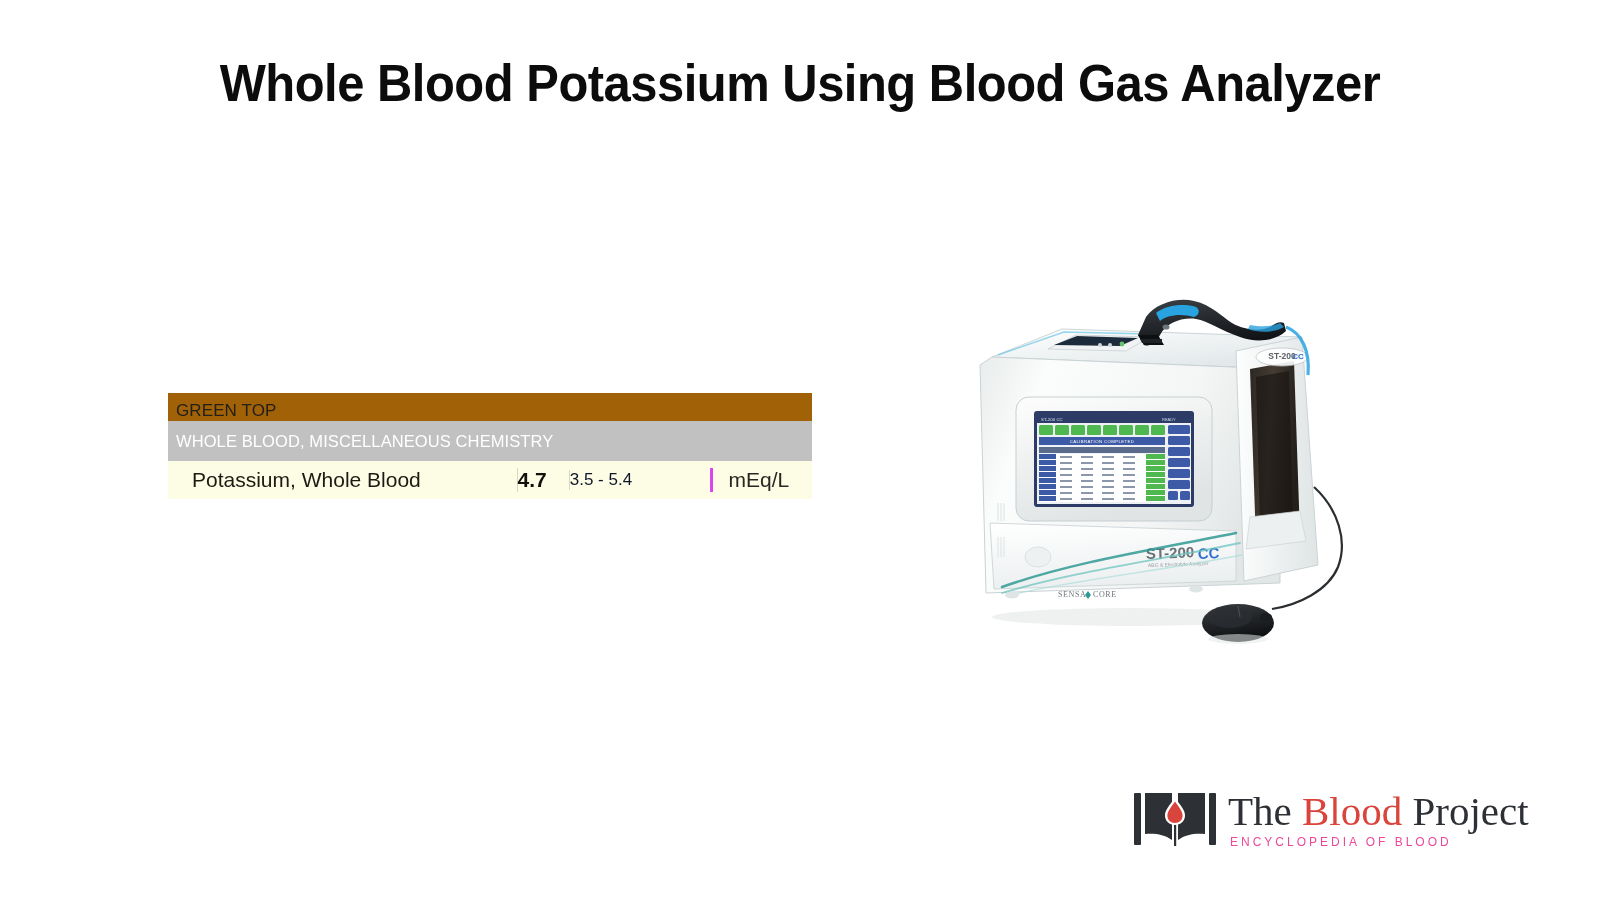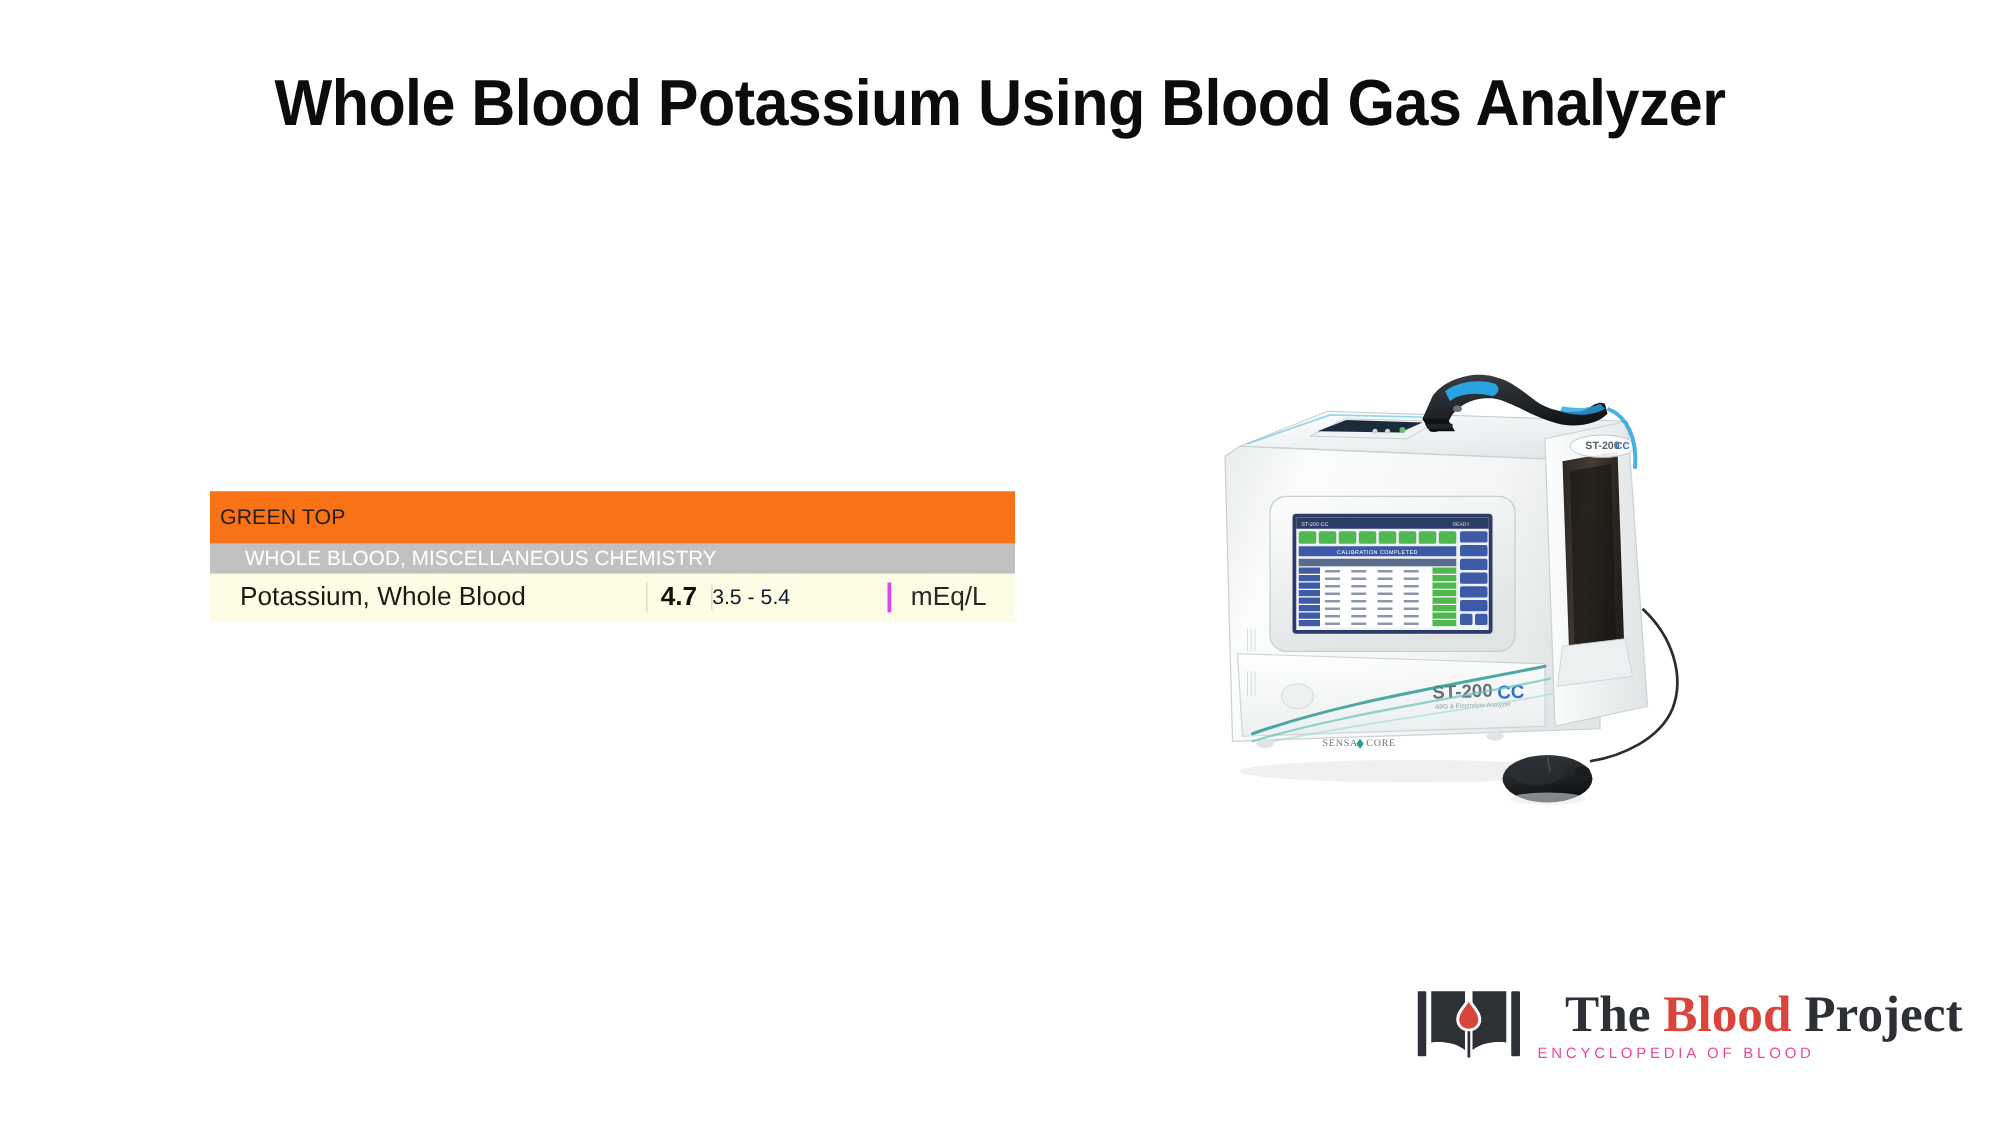--- a/index.html
+++ b/index.html
@@ -42,33 +42,33 @@
     width: 644px;
     background: #fdfce4;
     font-family: "Liberation Sans", sans-serif;
     border-collapse: collapse;
   }
   .lab-row {
     display: flex;
     align-items: center;
   }
   .row-greentop {
-    height: 42px;
-    background: #f97316;
+    height: 28px;
+    background: #a16207;
+    align-items: flex-end;
   }
   .row-greentop .cell-label {
     padding-left: 8px;
     font-size: 17px;
     color: #23201a;
     letter-spacing: 0.1px;
   }
   .row-section {
-    height: 24px;
+    height: 40px;
     background: #c1c1c1;
-    padding-left: 20px;
   }
   .row-section .cell-label {
     padding-left: 8px;
     font-size: 16.5px;
     color: #ffffff;
     letter-spacing: 0.1px;
   }
   .row-result {
     height: 38px;
     background: #fdfce4;
@@ -76,21 +76,21 @@
   .cell-analyte {
     width: 386px;
     padding-left: 24px;
     font-size: 21px;
     color: #1d1a14;
     box-sizing: border-box;
     white-space: nowrap;
   }
   .cell-value {
     width: 58px;
-    text-align: center;
+    text-align: left;
     font-size: 21px;
     font-weight: bold;
     color: #14110c;
     border-left: 1px solid #d8d6c0;
     box-sizing: border-box;
   }
   .cell-range {
     width: 157px;
     text-align: left;
     font-size: 17px;
@@ -134,26 +134,25 @@
     width: 82px;
     height: 60px;
   }
   .logo-text-wrap {
     position: absolute;
     left: 94px;
     top: -2px;
   }
   .logo-wordmark {
     font-family: "Liberation Serif", serif;
-    font-weight: bold;
+    font-weight: normal;
     font-size: 41px;
     line-height: 46px;
     color: #2d3035;
     white-space: nowrap;
-    margin-left: 24px;
   }
   .logo-wordmark .red { color: #d9453c; }
   .logo-tagline {
     font-family: "Liberation Sans", sans-serif;
     font-size: 12px;
     line-height: 16px;
     letter-spacing: 3.0px;
     color: #ec4899;
     white-space: nowrap;
     padding-left: 2px;

